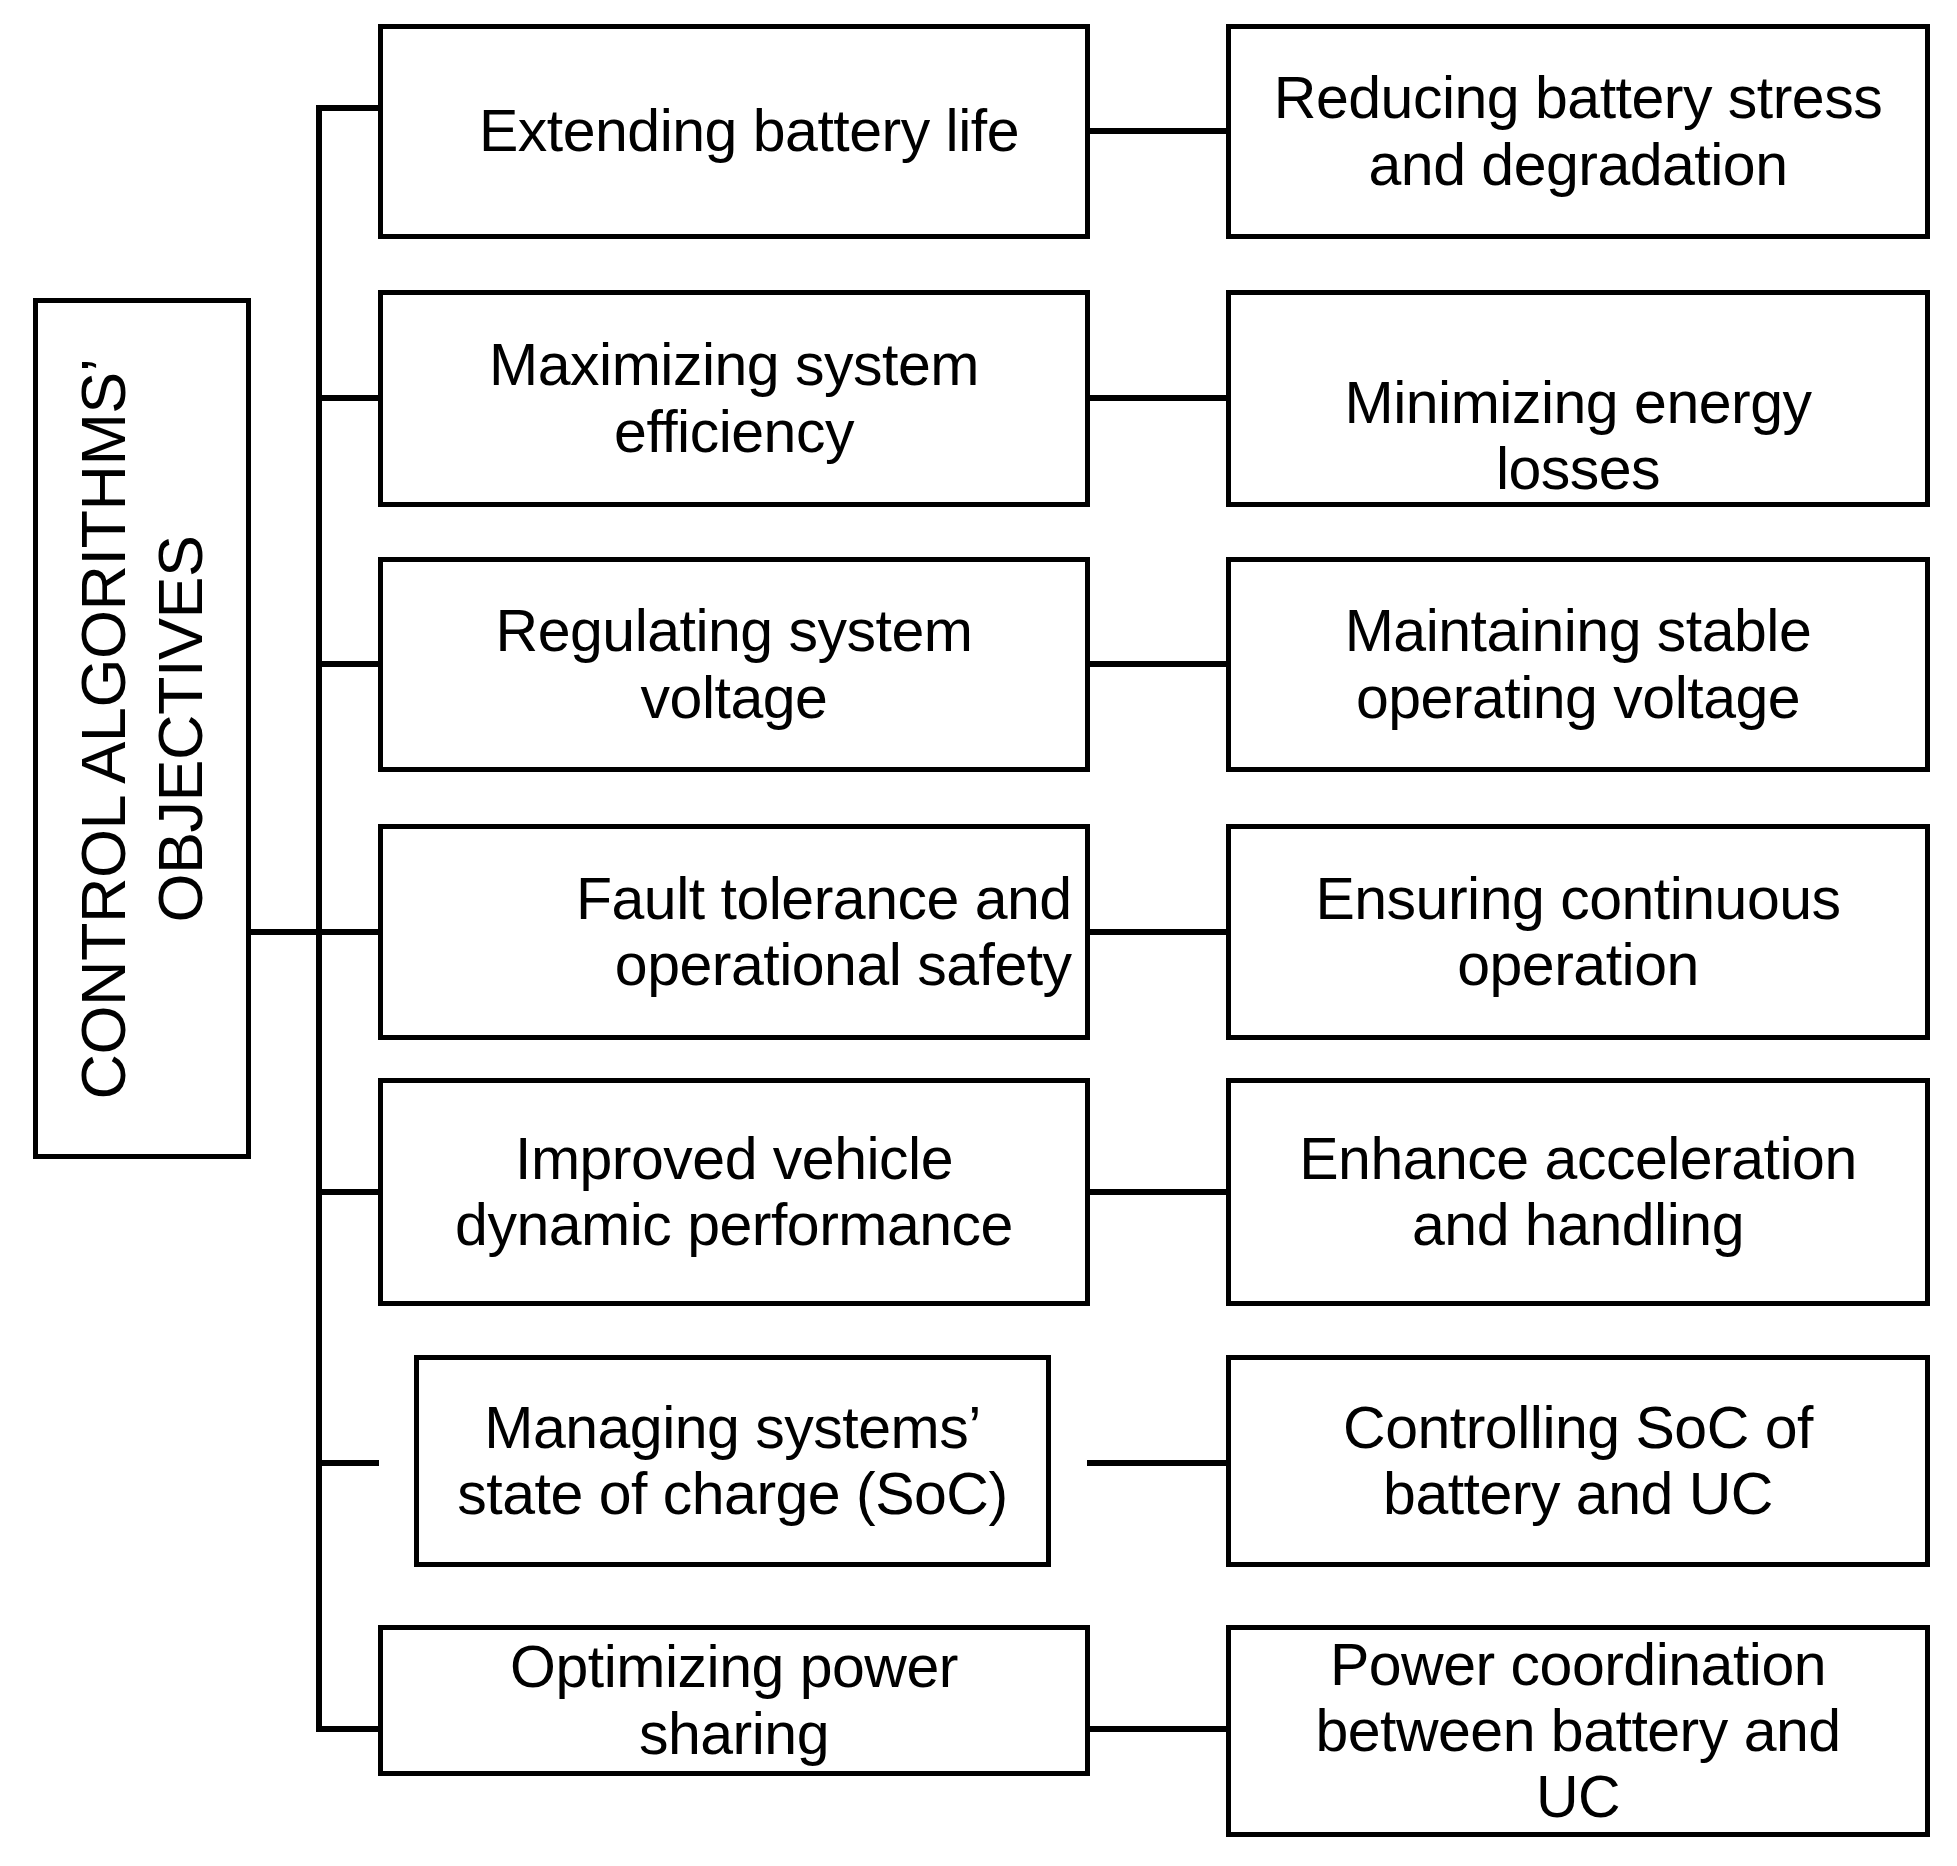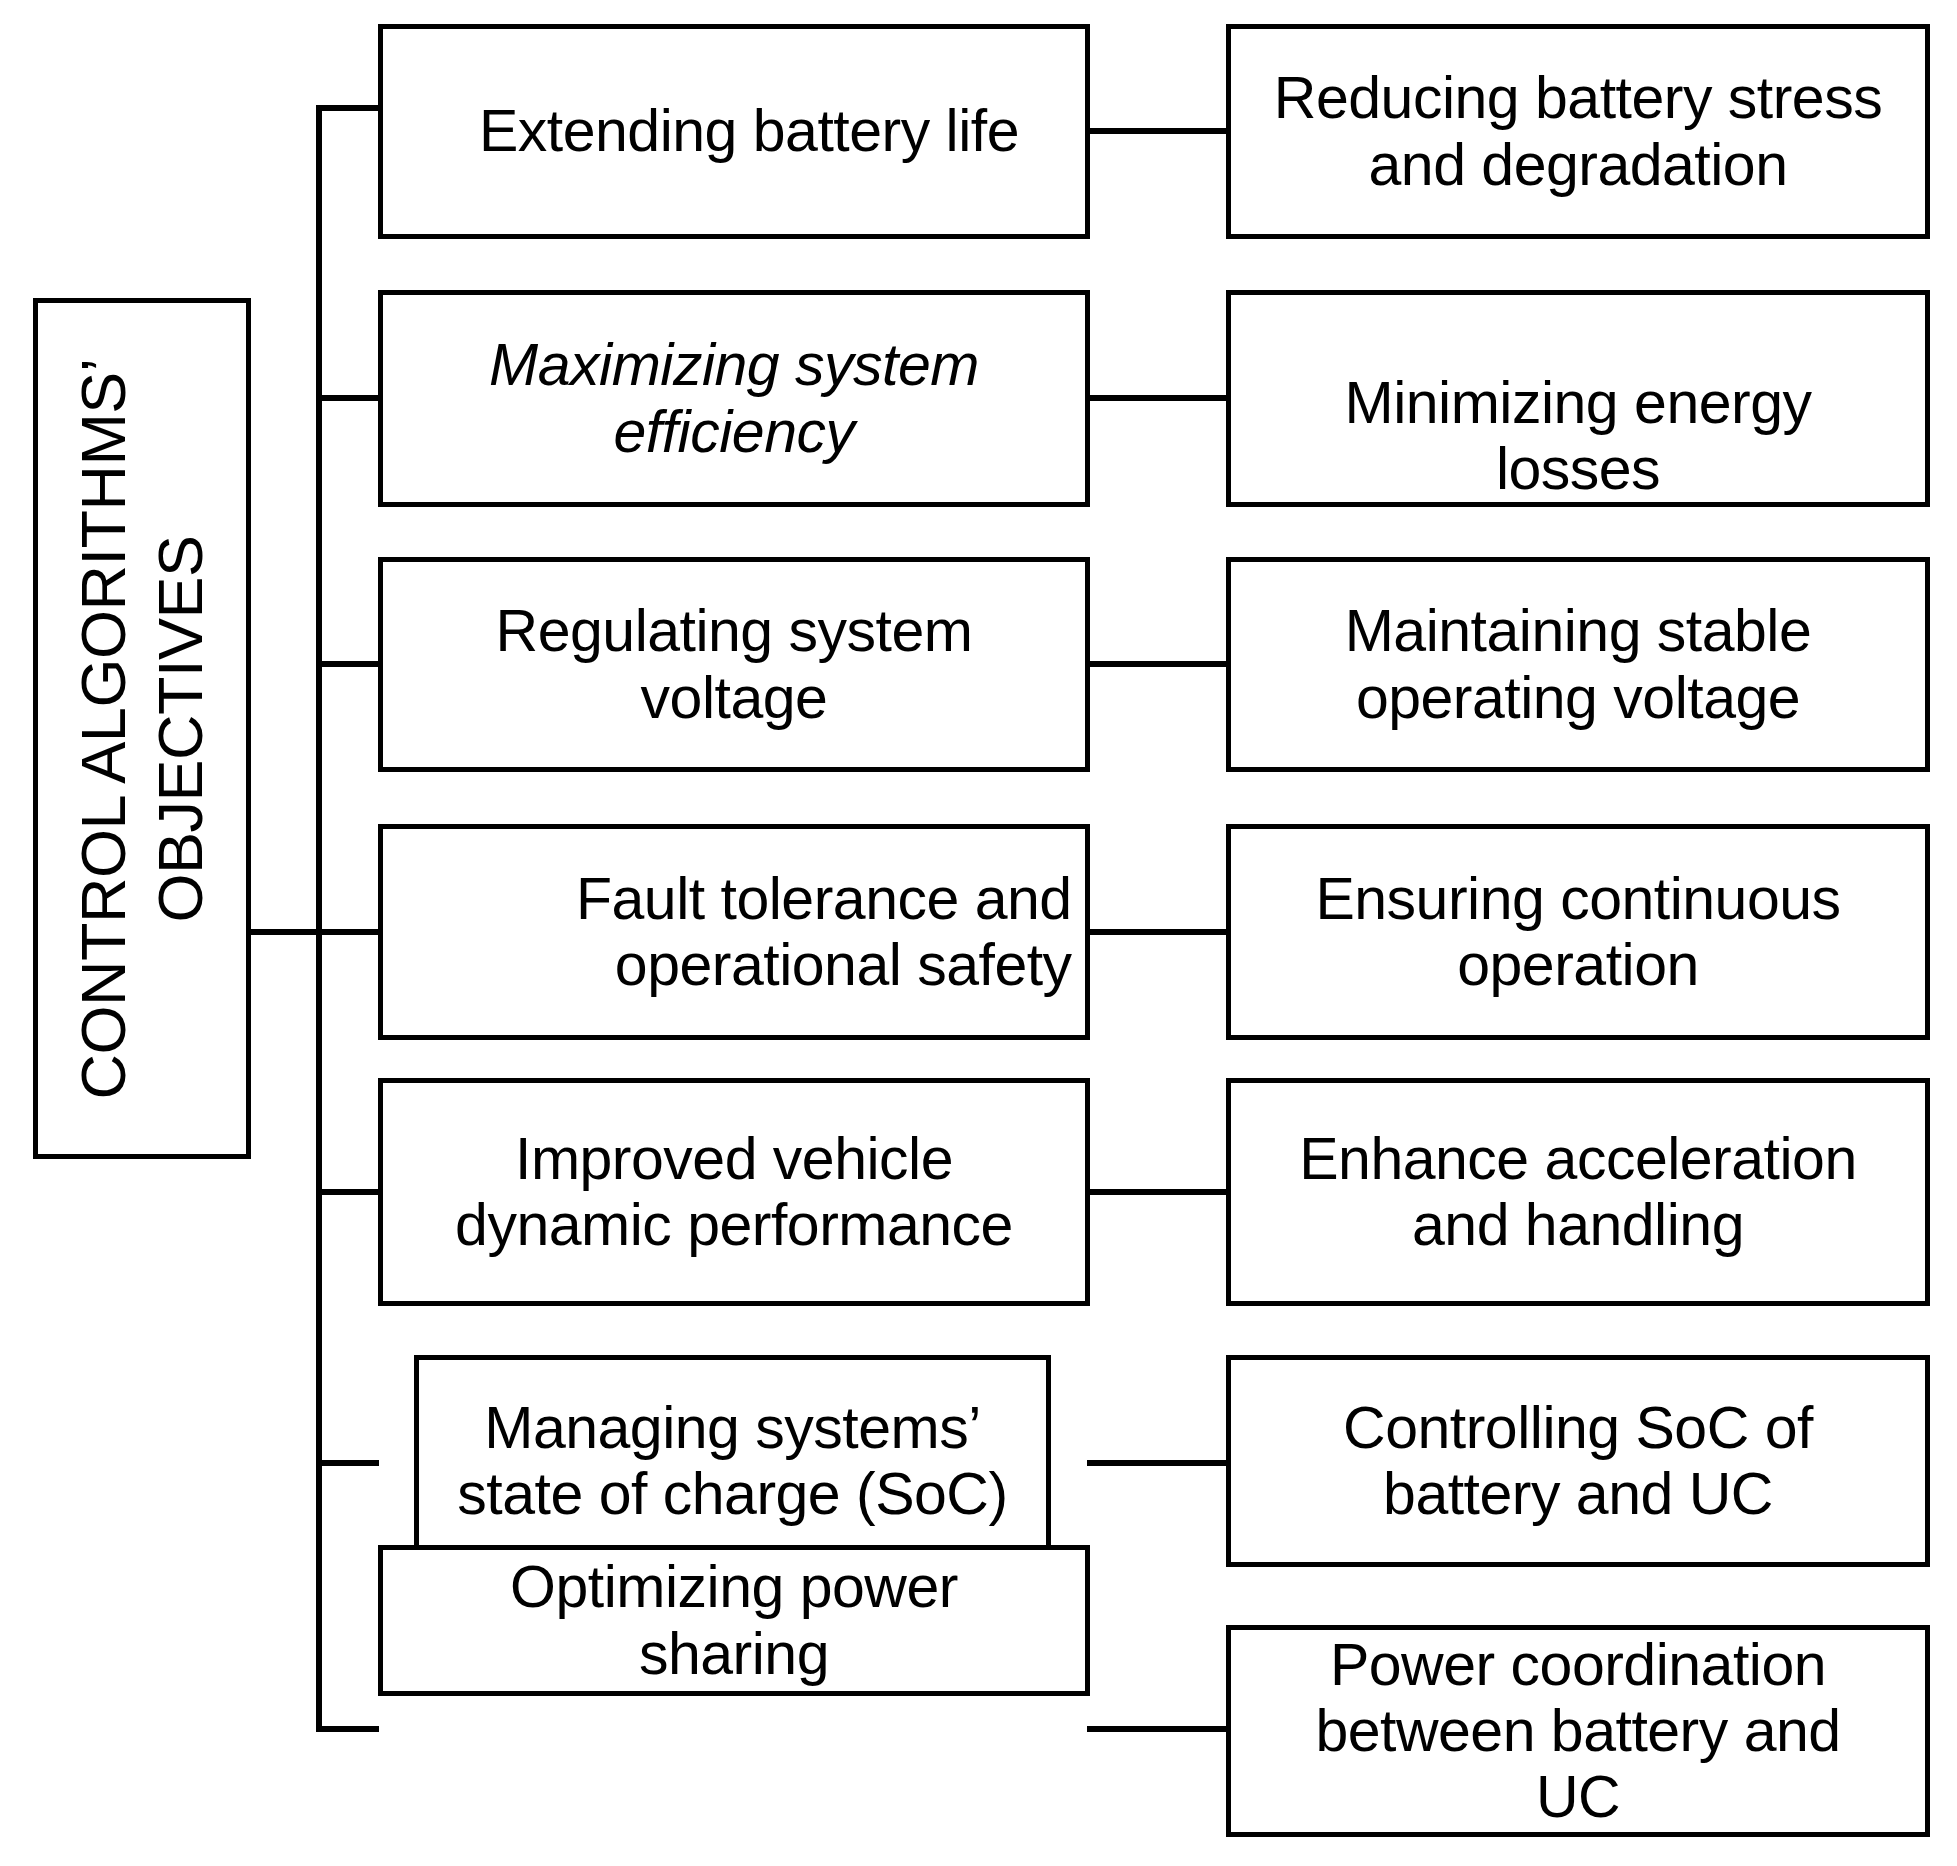--- a/index.html
+++ b/index.html
@@ -86,21 +86,21 @@
   <div class="box" style="left:378px; top:24px; width:712px; height:215px;padding-left:30px;">
     <span class="txt">Extending battery life</span>
   </div>
   <div class="line-h" style="left:1087px; top:128px; width:142px;"></div>
   <div class="box" style="left:1226px; top:24px; width:704px; height:215px;">
     <span class="txt">Reducing battery stress
 and degradation</span>
   </div>
 
   <div class="line-h" style="left:316px; top:395px; width:63px;"></div>
-  <div class="box" style="left:378px; top:290px; width:712px; height:217px;font-style:italic;">
+  <div class="box" style="left:378px; top:290px; width:712px; height:217px;">
     <span class="txt">Maximizing system
 efficiency</span>
   </div>
   <div class="line-h" style="left:1087px; top:395px; width:142px;"></div>
   <div class="box" style="left:1226px; top:290px; width:704px; height:217px;align-items:flex-end;">
     <span class="txt">Minimizing energy
 losses</span>
   </div>
 
   <div class="line-h" style="left:316px; top:661px; width:63px;"></div>
@@ -141,21 +141,21 @@
     <span class="txt">Managing systems’
 state of charge (SoC)</span>
   </div>
   <div class="line-h" style="left:1087px; top:1460px; width:142px;"></div>
   <div class="box" style="left:1226px; top:1355px; width:704px; height:212px;">
     <span class="txt">Controlling SoC of
 battery and UC</span>
   </div>
 
   <div class="line-h" style="left:316px; top:1726px; width:63px;"></div>
-  <div class="box" style="left:378px; top:1545px; width:712px; height:151px;">
+  <div class="box" style="left:378px; top:1625px; width:712px; height:151px;">
     <span class="txt">Optimizing power
 sharing</span>
   </div>
   <div class="line-h" style="left:1087px; top:1726px; width:142px;"></div>
   <div class="box" style="left:1226px; top:1625px; width:704px; height:212px;">
     <span class="txt">Power coordination
 between battery and
 UC</span>
   </div>
 

